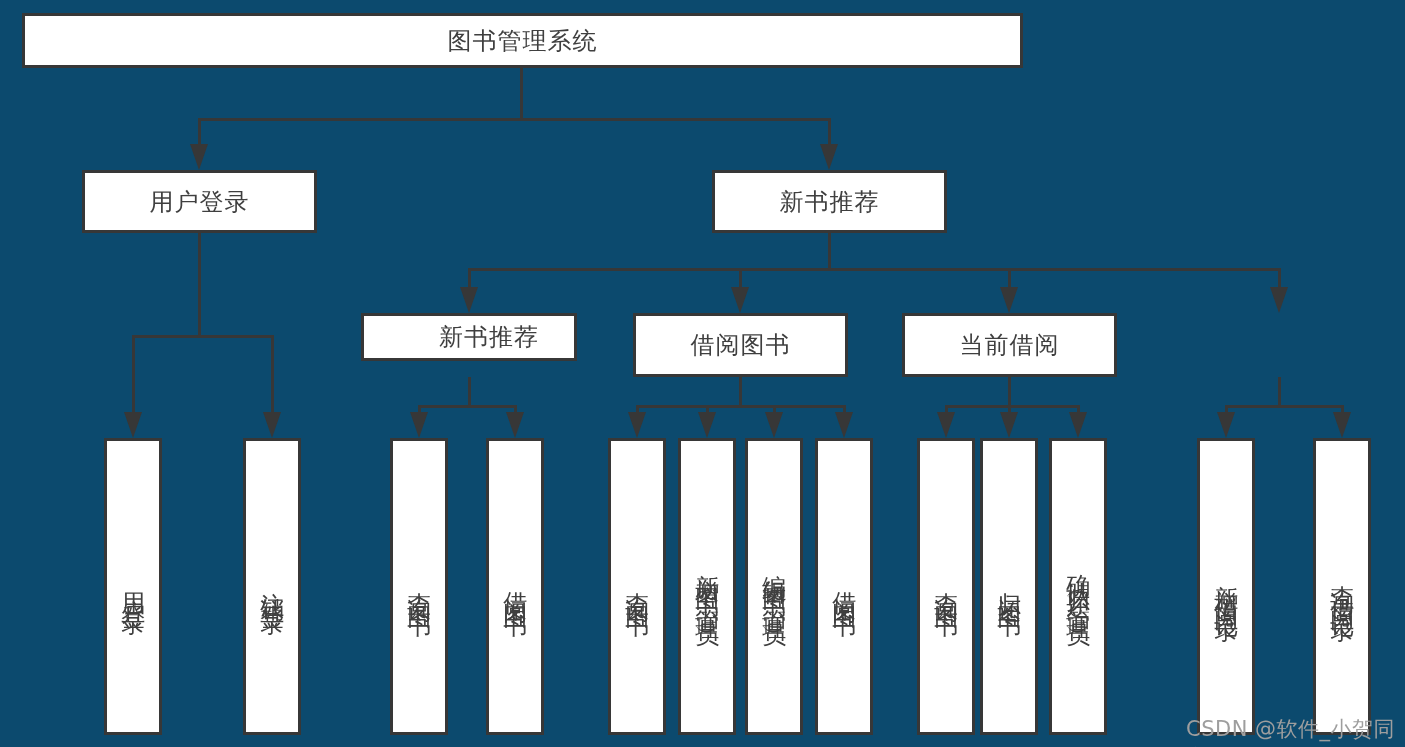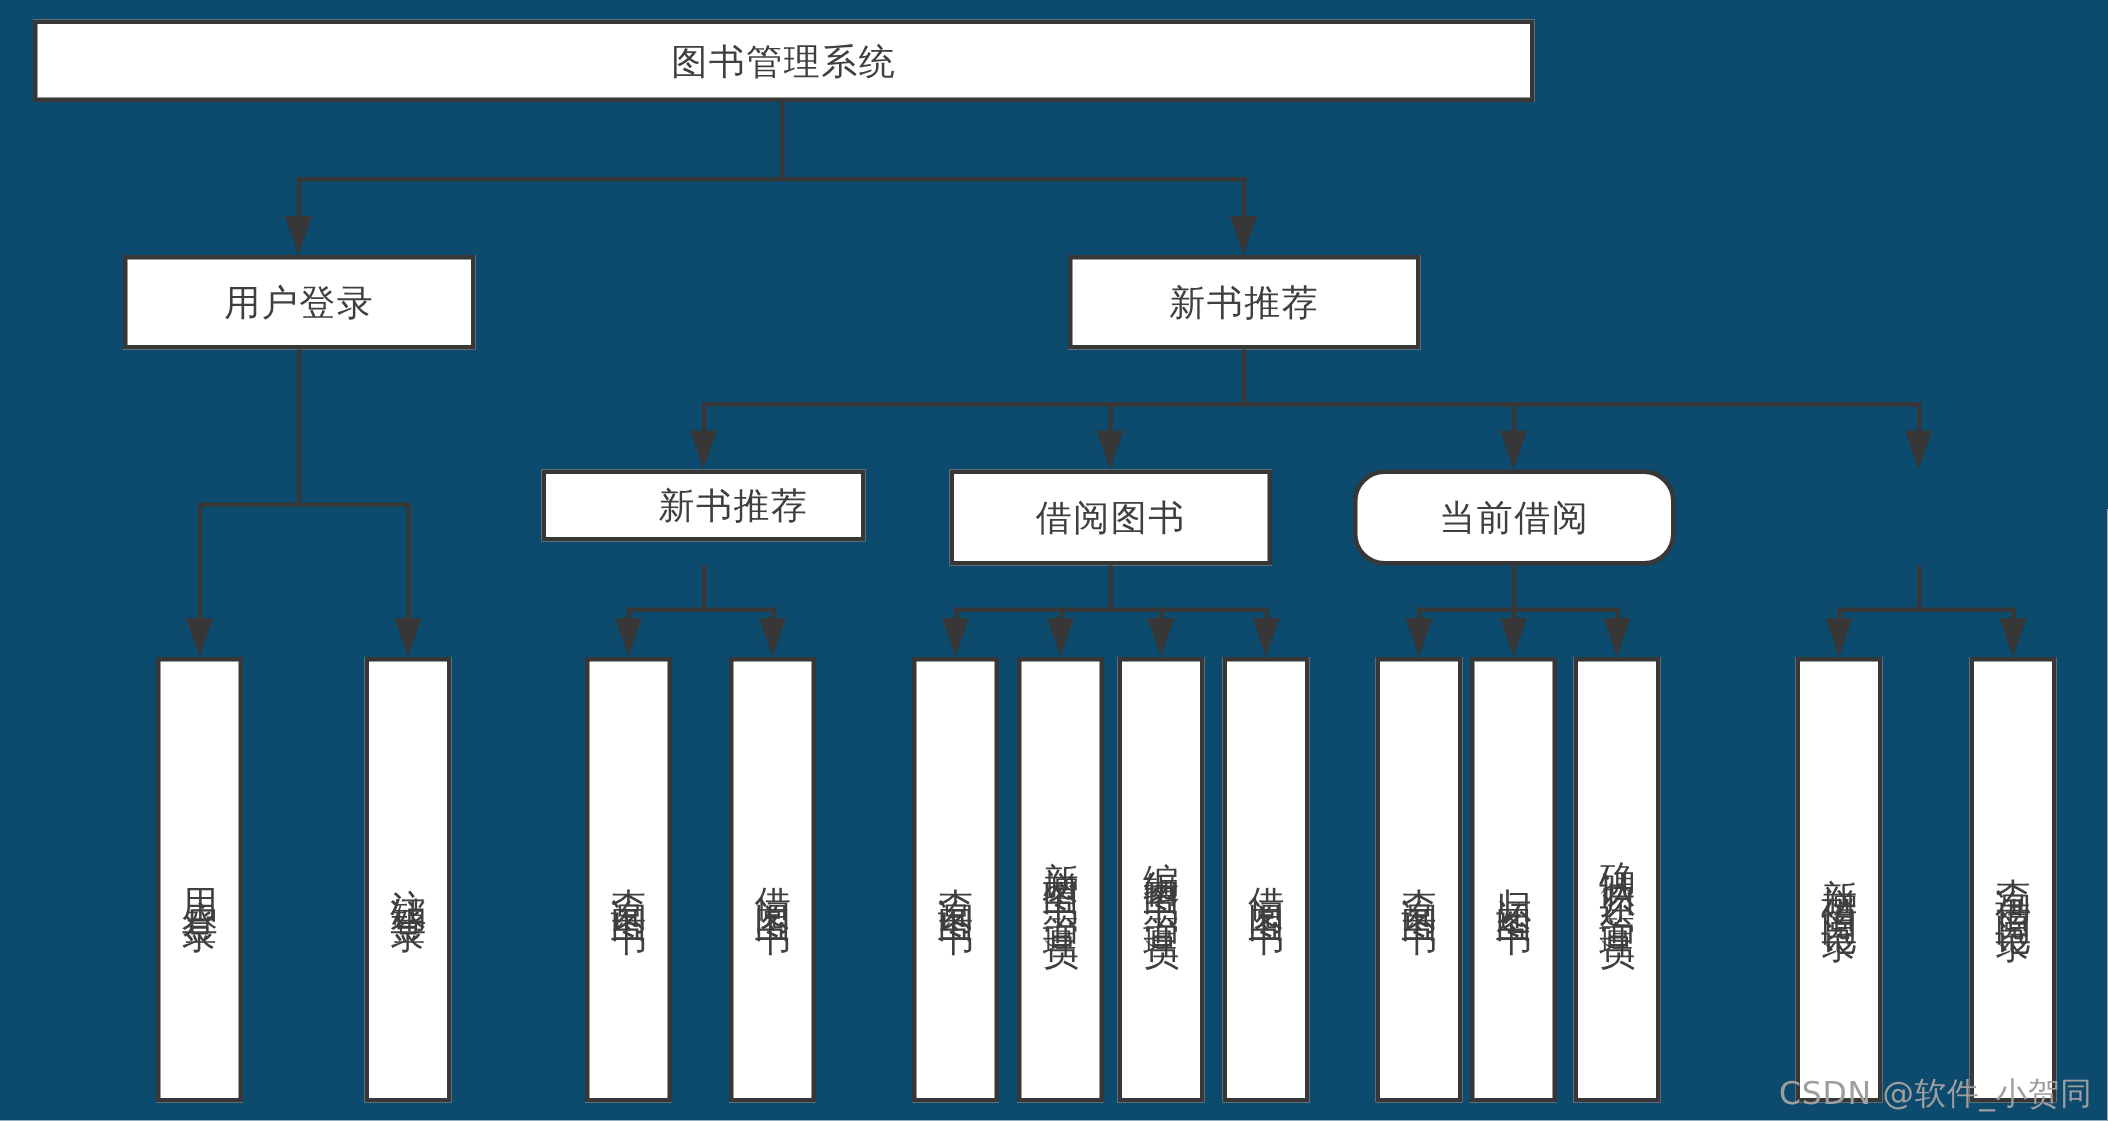--- a/index.html
+++ b/index.html
@@ -72,21 +72,21 @@
   <div class="arr" style="left:1000px;top:287px;"></div>
   <div class="vl" style="left:1278px;top:268px;height:22px;"></div>
   <div class="arr" style="left:1270px;top:287px;"></div>
 
   <div class="node" style="left:361px;top:313px;width:216px;height:48px;padding-left:40px;">
     <span>新书推荐</span>
   </div>
   <div class="node" style="left:633px;top:313px;width:215px;height:64px;">
     <span>借阅图书</span>
   </div>
-  <div class="node" style="left:902px;top:313px;width:215px;height:64px;border-radius:21px;">
+  <div class="node" style="left:902px;top:313px;width:215px;height:64px;">
     <span>当前借阅</span>
   </div>
 
   <div class="vl" style="left:468px;top:377px;height:28px;"></div>
   <div class="hl" style="left:418px;top:405px;width:99px;"></div>
   <div class="vl" style="left:418px;top:405px;height:10px;"></div>
   <div class="arr" style="left:410px;top:412px;"></div>
   <div class="vl" style="left:514px;top:405px;height:10px;"></div>
   <div class="arr" style="left:506px;top:412px;"></div>
 

